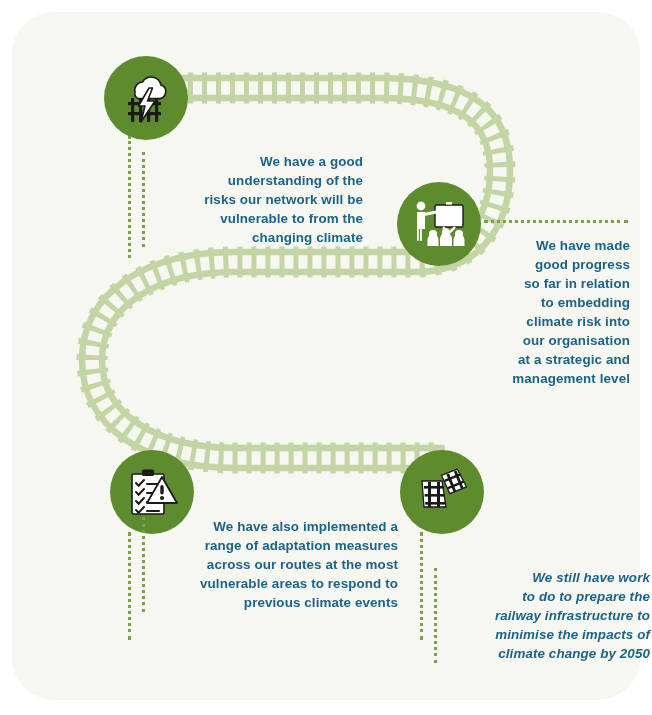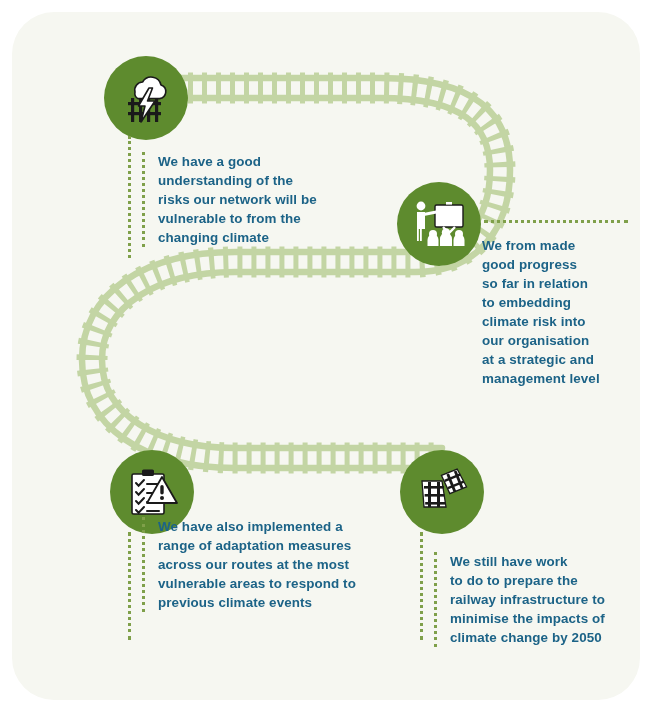--- a/index.html
+++ b/index.html
@@ -11,20 +11,21 @@
     width: 652px;
     height: 715px;
     font-family: "Liberation Sans", sans-serif;
     overflow: hidden;
   }
   #infographic {
     position: relative;
     width: 516px;
     height: 715px;
     background: #ffffff;
+    text-align: right;
   }
   .card {
     position: absolute;
     left: 12px;
     top: 12px;
     width: 628px;
     height: 688px;
     background: #F6F7F1;
     border-radius: 42px;
   }
@@ -73,21 +74,21 @@
   }
   
   #node-storm      { left: 104px; top: 56px; }
   #node-training   { left: 397px; top: 182px; }
   #node-checklist  { left: 110px; top: 450px; }
   #node-damage     { left: 400px; top: 450px; }
   
   #cap-1 { left: 142px; top: 152px; width: 205px; }
   #cap-2 { left: 482px; top: 236px; width: 148px; }
   #cap-3 { left: 142px; top: 517px; width: 240px; }
-  #cap-4 { left: 434px; top: 552px; width: 200px; }
+  #cap-4 { left: 434px; top: 568px; width: 200px; font-style: italic; }
   
   #stub-1 { left: 128px; top: 136px; height: 122px; }
   #stub-3 { left: 128px; top: 532px; height: 108px; }
   #stub-4 { left: 420px; top: 532px; height: 108px; }
   #stub-2 { left: 484px; top: 220px; width: 144px; }
 </style>
 </head>
 <body>
 
 <div id="infographic">
@@ -225,21 +226,21 @@
   <div class="dotline-v" id="stub-1"></div>
   <div class="dotline-h" id="stub-2"></div>
   <div class="dotline-v" id="stub-3"></div>
   <div class="dotline-v" id="stub-4"></div>
 
   <div class="caption" id="cap-1">We have a good
 understanding of the
 risks our network will be
 vulnerable to from the
 changing climate</div>
-  <div class="caption c-top-dots" id="cap-2">We from made
+  <div class="caption c-top-dots" id="cap-2">We have made
 good progress
 so far in relation
 to embedding
 climate risk into
 our organisation
 at a strategic and
 management level</div>
   <div class="caption" id="cap-3">We have also implemented a
 range of adaptation measures
 across our routes at the most

